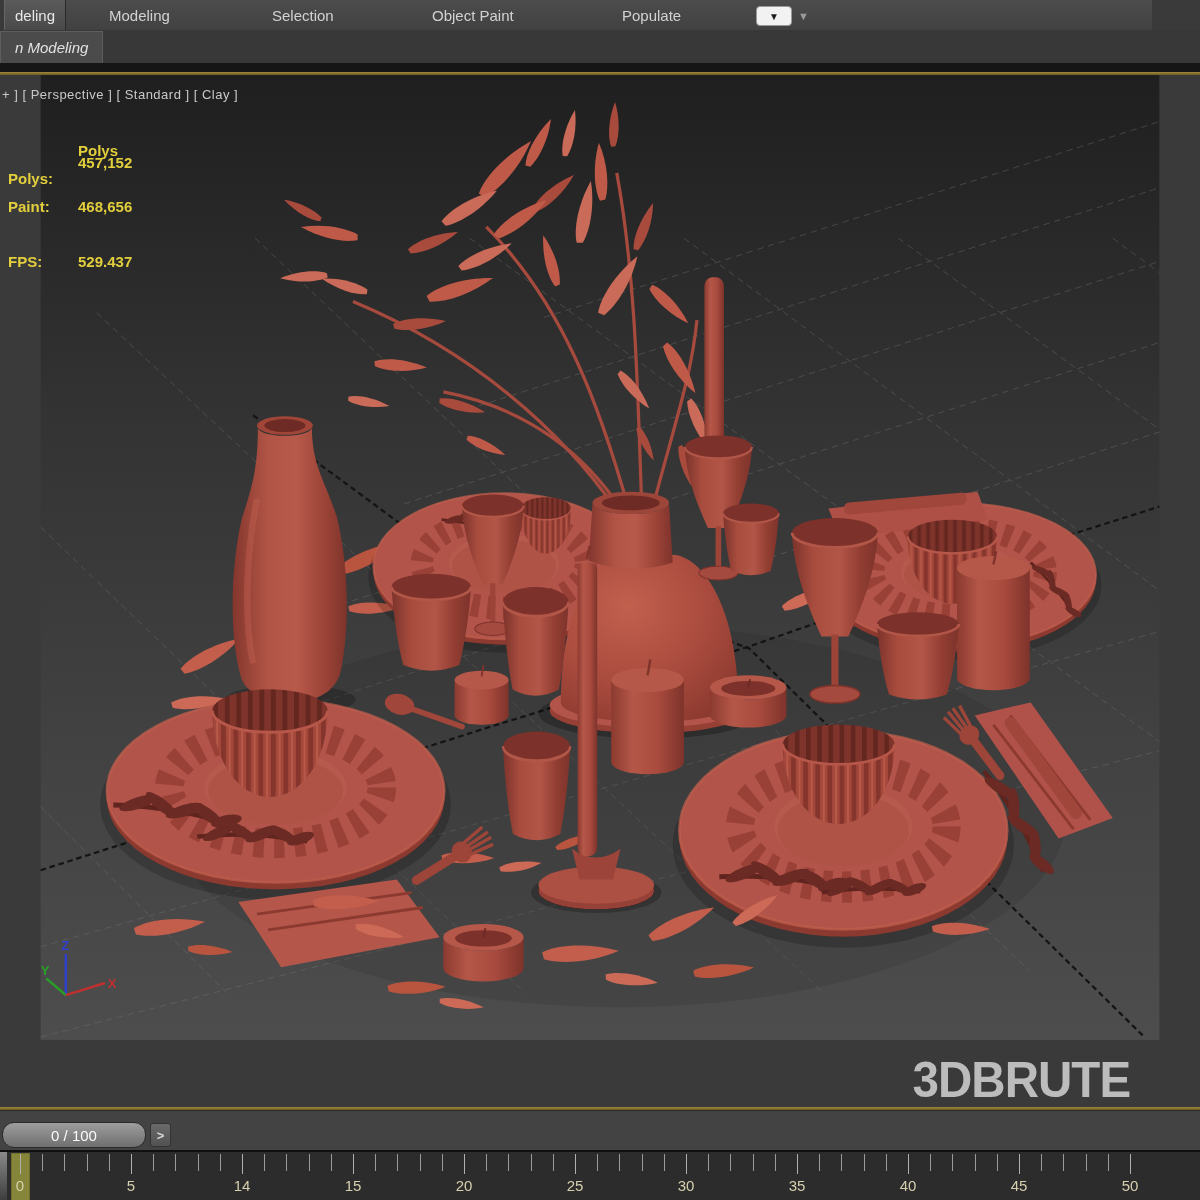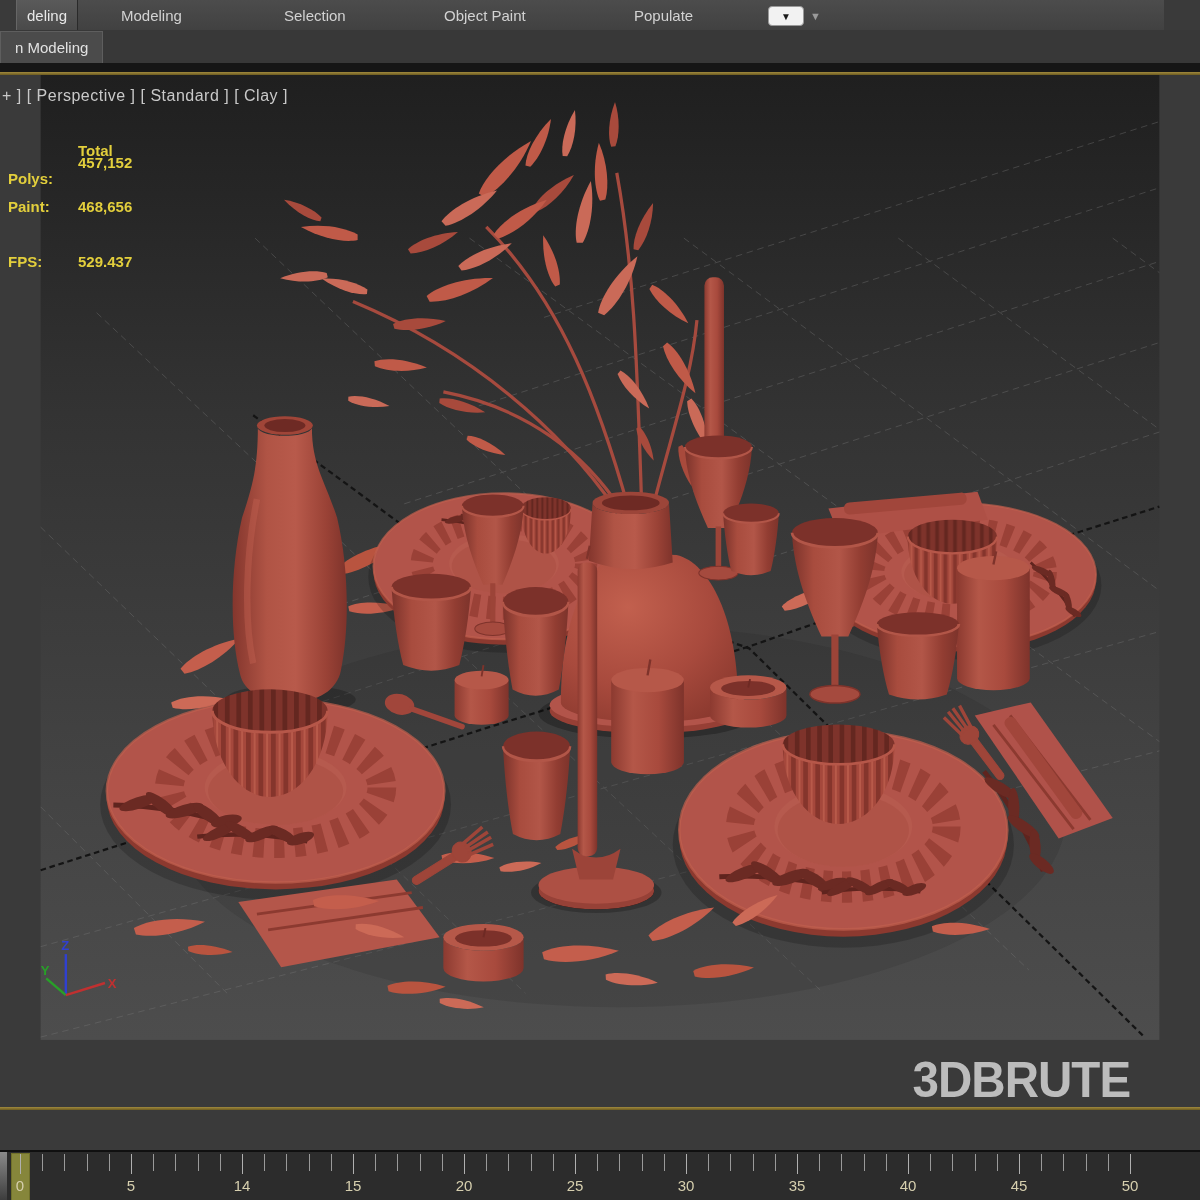--- a/index.html
+++ b/index.html
@@ -1,38 +1,38 @@
 <!DOCTYPE html>
 <html><head>
 <meta charset="utf-8">
 <style>
   html,body{margin:0;padding:0;background:#222;}
   .app{position:relative;width:1200px;height:1200px;overflow:hidden;
        font-family:"Liberation Sans",sans-serif;background:#3a3a3a;}
   
-  .ribbon-row1{position:absolute;left:16px;top:0;width:1148px;height:30px;
+  .ribbon-row1{position:absolute;left:4px;top:0;width:1148px;height:30px;
 ardo    background:linear-gradient(#4c4c4c,#414141);border-bottom:1px solid #2e2e2e;}
   .ribbon-row1{background:linear-gradient(#4c4c4c,#414141);}
   .rtab{position:absolute;top:0;height:30px;display:flex;align-items:center;
         color:#d2d2d2;font-size:15px;white-space:nowrap;cursor:default;}
   .rtab.active{background:linear-gradient(#5a5a5a,#4a4a4a);color:#e8e8e8;
         border-left:1px solid #666;border-right:1px solid #2a2a2a;padding:0 10px;}
   .overflow-btn{position:absolute;top:6px;width:34px;height:18px;background:#f2f2f2;
         border-radius:4px;border:1px solid #999;display:flex;align-items:center;justify-content:center;
         color:#1a1a1a;font-size:10px;}
   .caret{position:absolute;top:10px;color:#9a9a9a;font-size:11px;}
   .ribbon-row2{position:absolute;left:0;top:30px;width:1200px;height:33px;background:#383838;}
   .subtab{position:absolute;left:0;top:1px;height:31px;padding:0 14px;background:#4b4b4b;
         border:1px solid #5e5e5e;border-bottom:none;display:flex;align-items:center;
-        color:#e2e2e2;font-size:15px;}
+        color:#e2e2e2;font-size:15px;font-style:italic;}
   .gap-strip{position:absolute;left:0;top:63px;width:1200px;height:9px;background:#161616;}
   .vp-goldline{position:absolute;left:0;width:1200px;height:3px;
         background:linear-gradient(#a18a3e,#6b5a20);}
   
-  .vp-label{position:absolute;left:2px;top:87px;color:#c9c9c9;font-size:16px;letter-spacing:.5px;}
+  .vp-label{position:absolute;left:2px;top:87px;color:#c9c9c9;font-size:13px;letter-spacing:.5px;}
   .stats{position:absolute;color:#e3cf3c;font-size:15px;font-weight:700;}
   .watermark{position:absolute;right:70px;top:1051px;color:#c8c8c8;font-size:50px;
         font-weight:700;letter-spacing:-1px;transform:scaleX(.95);transform-origin:right;opacity:.92;}
   
   .timeline{position:absolute;left:0;top:1110px;width:1200px;height:40px;background:#434343;
         border-top:1px solid #2a2a2a;}
   .frame-pill{position:absolute;left:2px;top:11px;width:142px;height:24px;border-radius:12px;
         background:linear-gradient(#9d9d9d,#6f6f6f);border:1px solid #2a2a2a;
         display:flex;align-items:center;justify-content:center;color:#fafafa;font-size:15px;}
   .next-btn{position:absolute;left:150px;top:12px;width:19px;height:22px;border-radius:3px;
@@ -376,31 +376,35 @@
       <line x1="27" y1="1062" x2="27" y2="1018" stroke="#3040d0"></line>
       <line x1="27" y1="1062" x2="6" y2="1044" stroke="#28a028"></line>
       <line x1="27" y1="1062" x2="69" y2="1049" stroke="#c03030"></line>
       <text x="22" y="1014" fill="#3040d0" stroke="none">Z</text>
       <text x="0" y="1040" fill="#28a028" stroke="none">Y</text>
       <text x="72" y="1054" fill="#c03030" stroke="none">X</text>
     </g>
   </svg>
 
   <div class="vp-label">+ ] [ Perspective ] [ Standard ] [ Clay ]</div>
-  <div class="stats" style="left:78px;top:142px">Total</div>
+  <div class="stats" style="left:78px;top:142px">Polys</div>
   <div class="stats" style="left:8px;top:170px">Polys:</div>
   <div class="stats" style="left:78px;top:154px">457,152</div>
   <div class="stats" style="left:8px;top:198px">Paint:</div>
   <div class="stats" style="left:78px;top:198px">468,656</div>
   <div class="stats" style="left:8px;top:253px">FPS:</div>
   <div class="stats" style="left:78px;top:253px">529.437</div>
   <div class="watermark">3DBRUTE</div>
 
   <div class="vp-goldline" style="top:1107px"></div>
 
+  <div class="timeline">
+    <div class="frame-pill">0 / 100</div>
+    <div class="next-btn">&gt;</div>
+  </div>
   <div class="ruler">
     <div class="ruler-cap"></div>
     <div class="frame-marker"></div>
   <div class="tick major" style="left: 20px;"></div>
       <div class="tlabel" style="left: 20px;">0</div>
       <div class="tick" style="left: 42.2px;"></div>
       <div class="tick" style="left: 64.4px;"></div>
       <div class="tick" style="left: 86.6px;"></div>
       <div class="tick" style="left: 108.8px;"></div>
       <div class="tick major" style="left: 131px;"></div>

